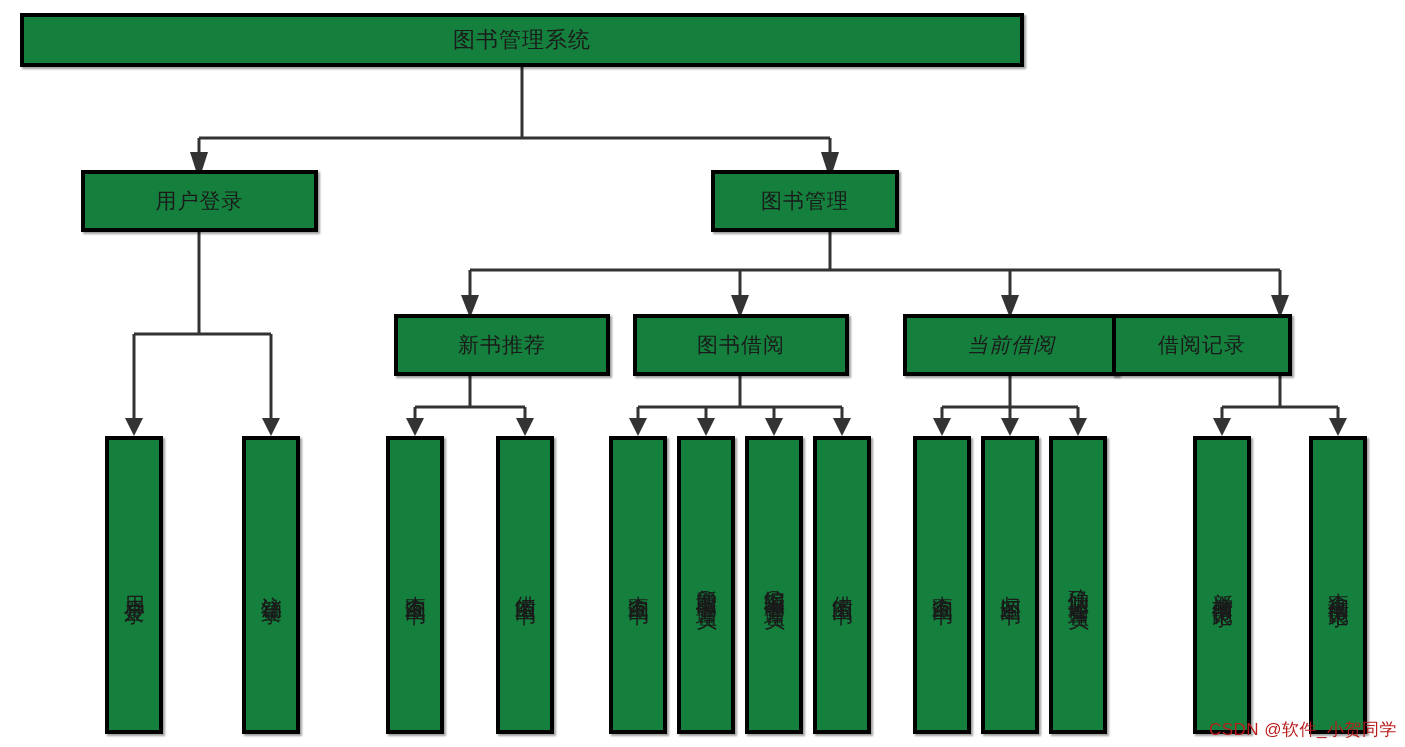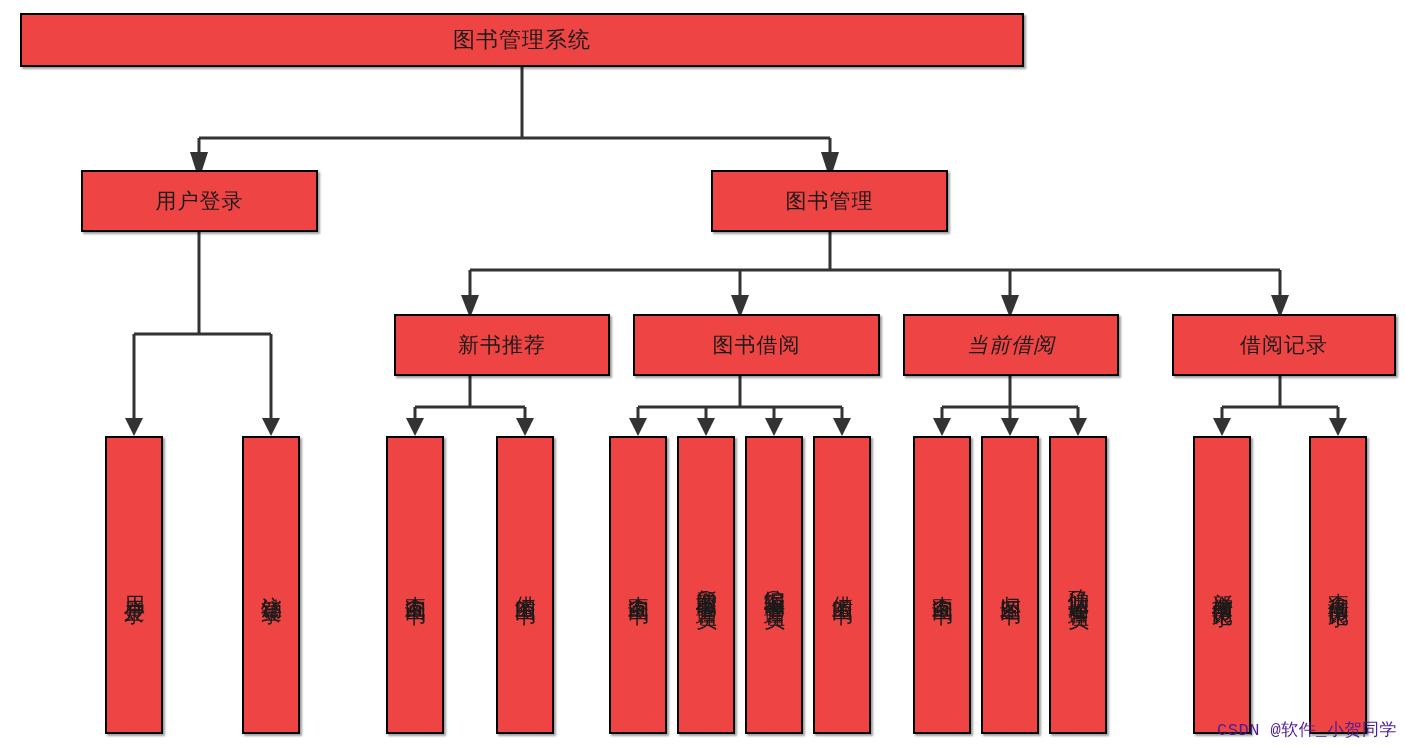--- a/index.html
+++ b/index.html
@@ -22,22 +22,22 @@
     position: absolute;
     left: 0;
     top: 0;
     width: 1405px;
     height: 747px;
     pointer-events: none;
   }
   .node {
     position: absolute;
     box-sizing: border-box;
-    background: #ef4444;
-    border: 2px solid #000000;
+    background: #15803d;
+    border: 4px solid #000000;
     box-shadow: 2px 2px 2px rgba(0,0,0,0.38);
     display: flex;
     align-items: center;
     justify-content: center;
     color: #1a1a1a;
   }
   .node.horizontal {
     font-size: 21px;
     letter-spacing: 1px;
     line-height: 1.1;
@@ -57,25 +57,24 @@
     text-align: center;
   }
   .node.root {
     font-size: 22px;
   }
   #watermark {
     position: absolute;
     right: 8px;
     bottom: 6px;
     font-size: 17px;
-    color: #4c1d95;
+    color: #b91c1c;
     letter-spacing: 0.5px;
     white-space: nowrap;
     user-select: none;
-    font-family: Liberation Mono, monospace;
   }
 </style>
 </head>
 <body>
 
 <div id="diagram-root">
 
   <svg class="connectors" viewBox="0 0 1405 747">
     <g stroke="#333333" stroke-width="3" fill="none">
 
@@ -142,34 +141,34 @@
     </g>
   </svg>
 
   <div class="node horizontal root" style="left:20px; top:13px; width:1004px; height:54px;">
     <span>图书管理系统</span>
   </div>
 
   <div class="node horizontal" style="left:81px; top:170px; width:237px; height:62px;">
     <span>用户登录</span>
   </div>
-  <div class="node horizontal" style="left:711px; top:170px; width:237px; height:62px;">
+  <div class="node horizontal" style="left:711px; top:170px; width:188px; height:62px;">
     <span>图书管理</span>
   </div>
 
   <div class="node horizontal" style="left:362px; top:314px; width:216px; height:62px;margin-left:32px;">
     <span>新书推荐</span>
   </div>
-  <div class="node horizontal" style="left:633px; top:314px; width:247px; height:62px;">
+  <div class="node horizontal" style="left:633px; top:314px; width:216px; height:62px;">
     <span>图书借阅</span>
   </div>
   <div class="node horizontal" style="left:903px; top:314px; width:216px; height:62px;font-style:italic;">
     <span>当前借阅</span>
   </div>
-  <div class="node horizontal" style="left:1172px; top:314px; width:224px; height:62px;">
+  <div class="node horizontal" style="left:1112px; top:314px; width:180px; height:62px;">
     <span>借阅记录</span>
   </div>
 
   <div class="node vertical" style="left:105px; top:436px; width:58px; height:298px;">
     <span class="vlabel">用户登录</span>
   </div>
   <div class="node vertical" style="left:242px; top:436px; width:58px; height:298px;">
     <span class="vlabel">注销登录</span>
   </div>
 

